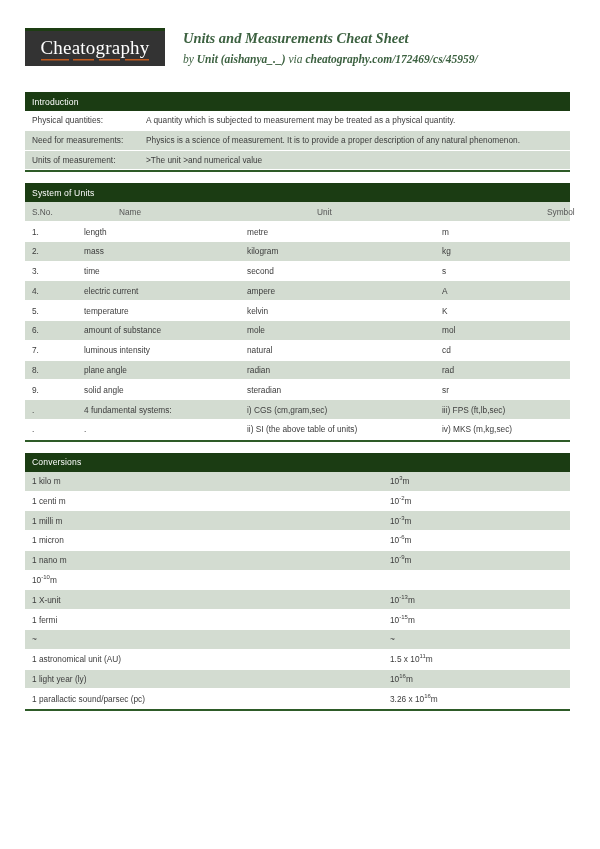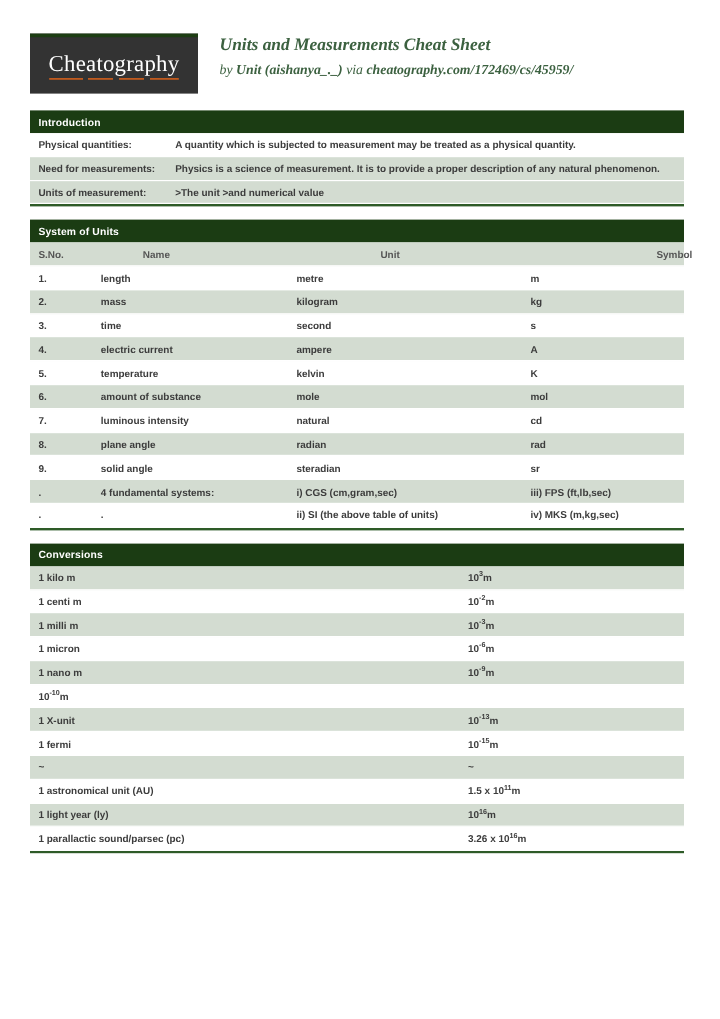--- a/index.html
+++ b/index.html
@@ -25,21 +25,21 @@
 
   
   .header {
     display: flex;
     align-items: flex-start;
     height: 50px;
     margin-bottom: 14px;
   }
   .logo-box {
     width: 140px;
-    height: 50px;
+    height: 38px;
     background: #333333;
     border-top: 3px solid #1d3d13;
     box-sizing: border-box;
     display: flex;
     align-items: center;
     justify-content: center;
     flex: 0 0 auto;
   }
   .logo-text {
     font-family: "Liberation Serif", serif;
@@ -83,21 +83,20 @@
     white-space: nowrap;
   }
   .sheet-byline .b-strong { font-weight: bold; }
 
   
   .section {
     width: 545px;
     margin-bottom: 11px;
     border-bottom: 2px solid #2e5b28;
     background: #ffffff;
-    font-weight: bold;
   }
   .section-title {
     background: #1b3c13;
     color: #ffffff;
     font-size: 8.6px;
     padding: 4.5px 7px 4.5px 7px;
     letter-spacing: 0.15px;
   }
   .row {
     display: flex;

